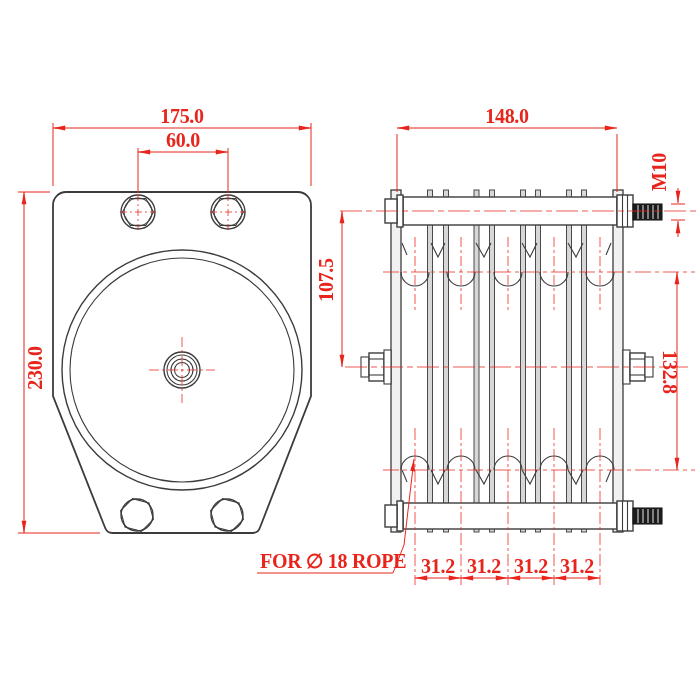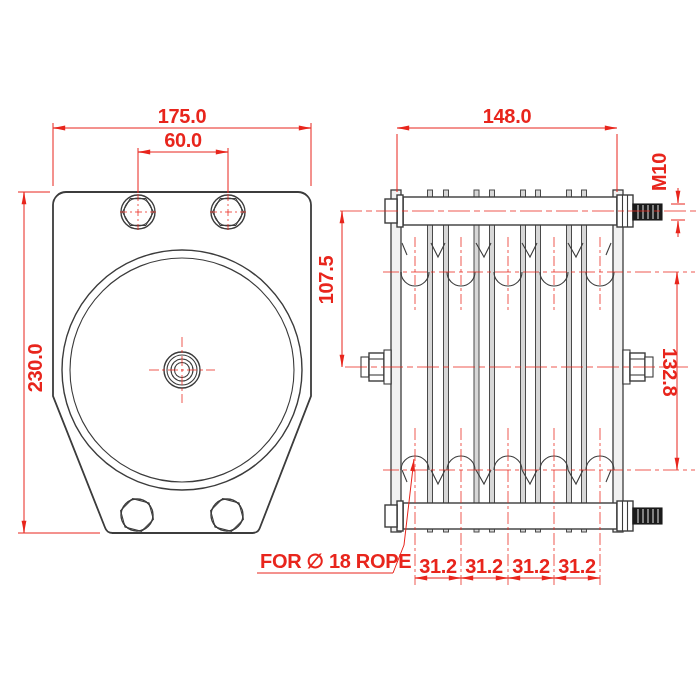--- a/index.html
+++ b/index.html
@@ -1,17 +1,17 @@
 <!DOCTYPE html>
 <html style="--red: #e8251c; --ink: #3c3c3c;"><head>
 <meta charset="utf-8">
 <style>
   html,body{margin:0;padding:0;background:#fff;}
   .stage{width:700px;height:700px;position:relative;background:#fff;
-         font-family:Liberation Sans, sans-serif;}
+         font-family:Liberation Serif, serif;}
   
   .ink path,.ink line,.ink circle,.ink rect,.ink polygon,.ink polyline{
       fill:none;stroke:var(--ink,#3c3c3c);stroke-width:1.1;}
   .ink .thick{stroke-width:1.8;}
   .ink .med{stroke-width:1.4;}
   .ink .fillw{fill:#ffffff;}
   .ink .strip{fill:#d7d7d7;stroke:#4a4a4a;stroke-width:1;}
   .ink .plate{fill:#f1f1f1;stroke:#3c3c3c;stroke-width:1.3;}
   .ink .stud{fill:#1b1b1b;stroke:#1b1b1b;}
   .ink .hatch{stroke:#e8e8e8;stroke-width:1;}

